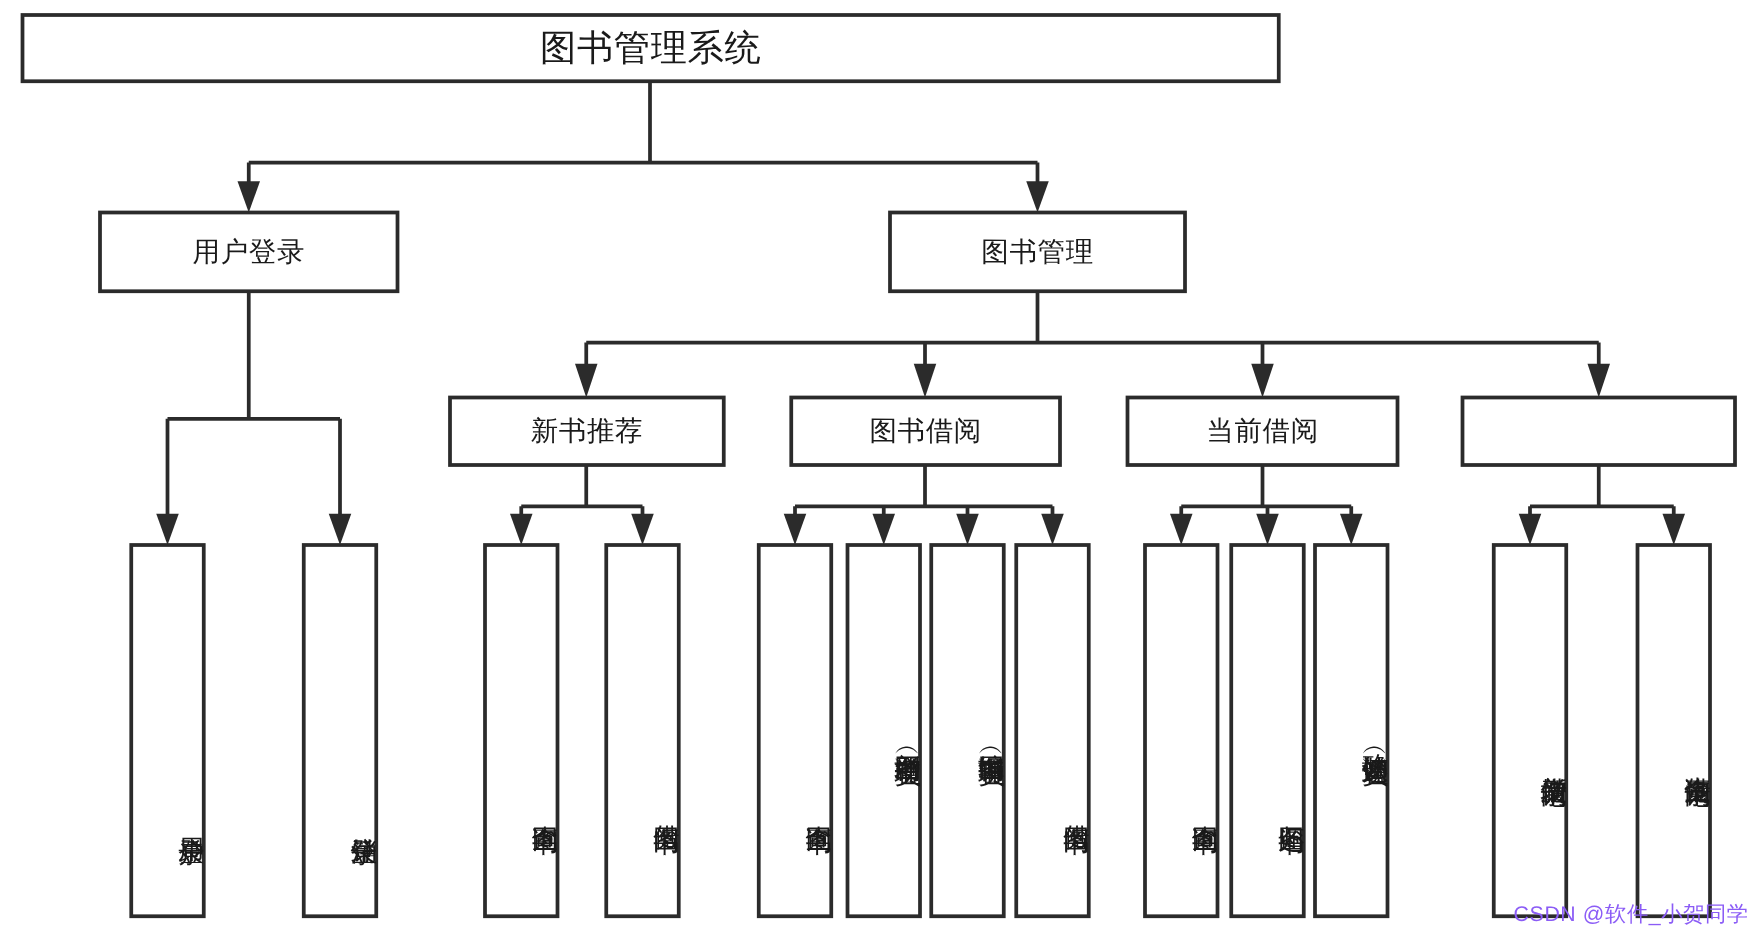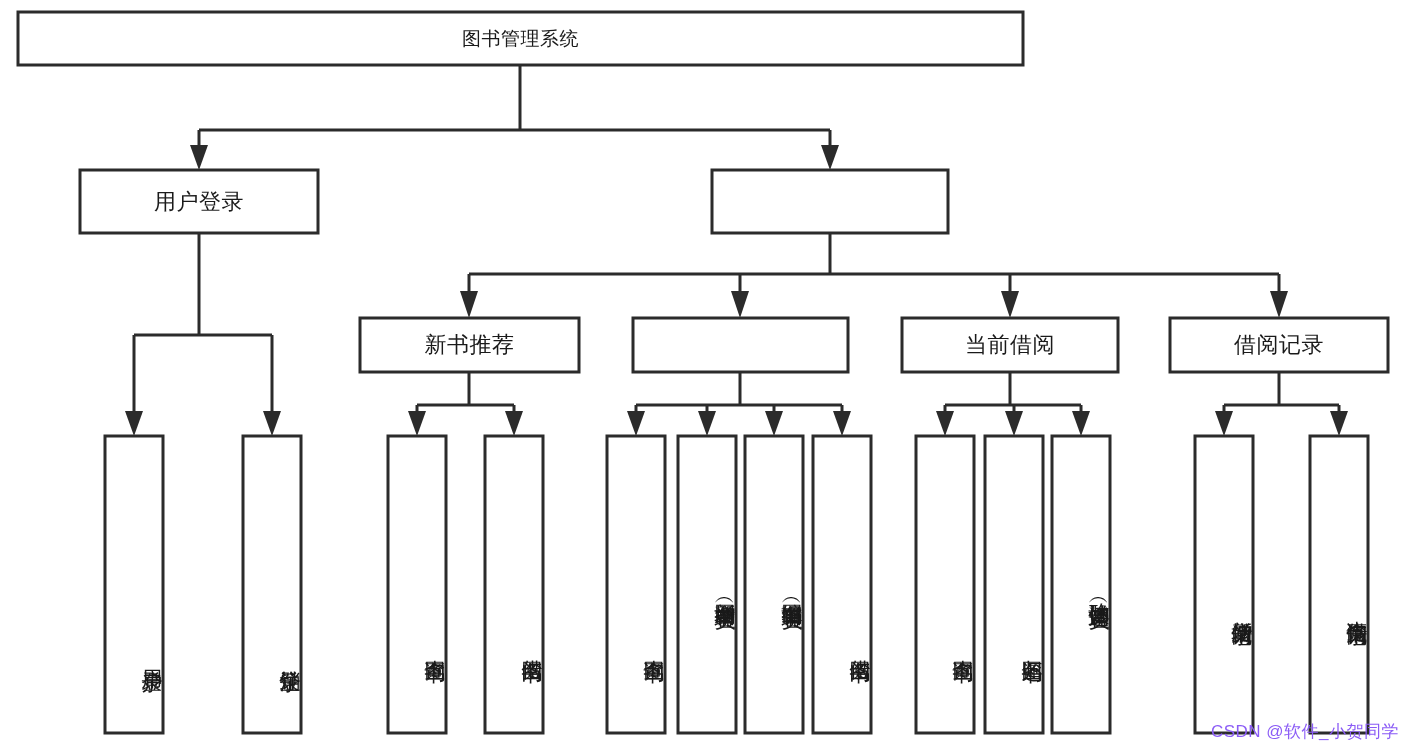--- a/index.html
+++ b/index.html
@@ -168,27 +168,28 @@
 
     <rect class="node-box" x="916" y="436" width="58" height="297"></rect>
     <rect class="node-box" x="985" y="436" width="58" height="297"></rect>
     <rect class="node-box" x="1052" y="436" width="58" height="297"></rect>
 
     <rect class="node-box" x="1195" y="436" width="58" height="297"></rect>
     <rect class="node-box" x="1310" y="436" width="58" height="297"></rect>
 
   </svg>
 
-  <div class="hlabel-wrap" style="left:18px; top:12px; width:1005px; height:53px; font-size:19px;">图书管理系统</div>
+  <div class="hlabel-wrap" style="left:18px; top:12px; width:1005px; height:53px; font-size:29px;">图书管理系统</div>
 
   <div class="hlabel-wrap" style="left:80px; top:170px; width:238px; height:63px;">用户登录</div>
+  <div class="hlabel-wrap" style="left:712px; top:170px; width:236px; height:63px;">图书管理</div>
 
   <div class="hlabel-wrap" style="left:360px; top:318px; width:219px; height:54px;border-radius:23px;">新书推荐</div>
+  <div class="hlabel-wrap" style="left:633px; top:318px; width:215px; height:54px;">图书借阅</div>
   <div class="hlabel-wrap" style="left:902px; top:318px; width:216px; height:54px;text-align:center;">当前借阅</div>
-  <div class="hlabel-wrap" style="left:1170px; top:318px; width:218px; height:54px;">借阅记录</div>
 
   <div class="vlabel-wrap" style="left:105px; top:436px; width:58px; height:297px; padding-top:70px;">用户登录</div>
   <div class="vlabel-wrap" style="left:243px; top:436px; width:58px; height:297px; padding-top:70px;">注销登录</div>
 
   <div class="vlabel-wrap" style="left:388px; top:436px; width:58px; height:297px; padding-top:60px;">查询图书</div>
   <div class="vlabel-wrap" style="left:485px; top:436px; width:58px; height:297px; padding-top:60px;">借阅图书</div>
 
   <div class="vlabel-wrap" style="left:607px; top:436px; width:58px; height:297px; padding-top:60px;">查询图书</div>
   <div class="vlabel-wrap" style="left:678px; top:436px; width:58px; height:297px; padding-top:6px;">新增图书（管理员）</div>
   <div class="vlabel-wrap" style="left:745px; top:436px; width:58px; height:297px; padding-top:6px;">编辑图书（管理员）</div>

